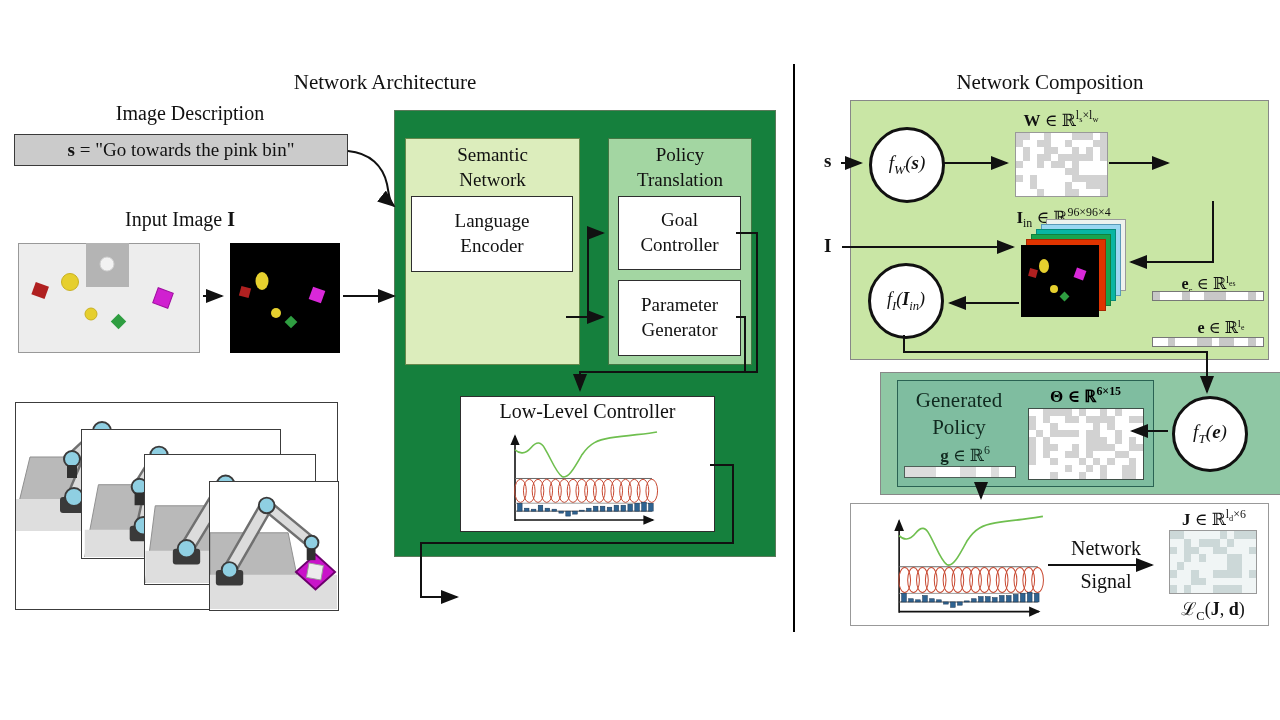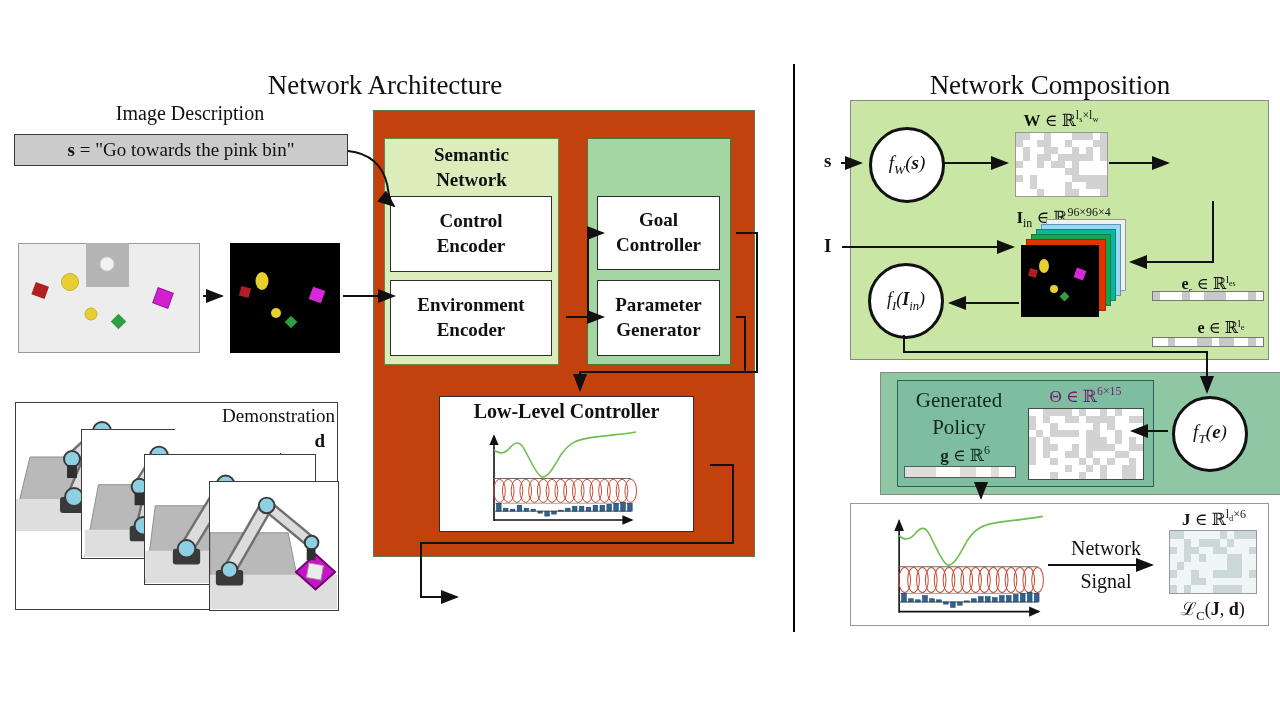--- a/index.html
+++ b/index.html
@@ -1,20 +1,20 @@
 <!DOCTYPE html>
 <html><head>
 <meta charset="utf-8">
 <style>
   html,body{margin:0;padding:0;background:#fff;}
   #canvas{position:relative;width:1280px;height:720px;background:#ffffff;overflow:hidden;
           font-family:"Liberation Serif","DejaVu Serif",serif;color:#111;}
   .abs{position:absolute;}
   .ctr{text-align:center;}
-  .title{font-size:27px;}
+  .title{font-size:21px;}
   .hdr{font-size:20px;}
   .lbl{font-size:19px;line-height:1.3;}
   .math{font-size:17px;white-space:nowrap;}
   .math b{font-weight:bold;}
   sup,sub{font-size:70%;}
   .fn{font-style:italic;font-size:19px;white-space:nowrap;}
   .circle{border:3px solid #111;border-radius:50%;background:#fff;display:flex;align-items:center;justify-content:center;}
   .whitebox{background:#fff;border:1.5px solid #2e2e2e;display:flex;align-items:center;justify-content:center;text-align:center;}
   .checker{box-sizing:border-box;background:#fff;}
   .checker div{width:100%;height:100%;}
@@ -25,20 +25,21 @@
 </head>
 <body>
 
 <div id="canvas">
 
   <div class="abs title ctr" style="left:235px;top:70px;width:300px;">Network Architecture</div>
 
   <div class="abs hdr ctr" style="left:60px;top:102px;width:260px;">Image Description</div>
   <div class="abs lbl ctr" style="left:14px;top:134px;width:332px;height:30px;background:#cbcbcb;border:1.5px solid #3a3a3a;line-height:30px;"><b>s</b> = "Go towards the pink bin"</div>
 
+  <div class="abs hdr ctr" style="left:80px;top:208px;width:200px;">Input Image <b>I</b></div>
 
   <div class="abs" style="left:18px;top:243px;width:182px;height:110px;">
     <svg viewBox="0 0 182 110" width="182" height="110">
       <rect x="0.5" y="0.5" width="181" height="109" fill="#ededed" stroke="#999"></rect>
       <rect x="68" y="0" width="43" height="44" fill="#b4b4b4"></rect>
       <circle cx="89" cy="21" r="7" fill="#f2f2f2" stroke="#cfcfcf"></circle>
       <rect x="15" y="41" width="14" height="13" fill="#b02020" transform="rotate(20 22 48)"></rect>
       <circle cx="52" cy="39" r="8.5" fill="#e6cf2e" stroke="#c9b122"></circle>
       <circle cx="73" cy="71" r="6" fill="#e6cf2e" stroke="#c9b122"></circle>
       <rect x="95" y="73" width="11" height="11" fill="#2f9e41" transform="rotate(45 100.5 78.5)"></rect>
@@ -111,39 +112,33 @@
         <line x1="20" y1="90" x2="58" y2="24" stroke="#707070" stroke-width="15" stroke-linecap="round"></line>
         <line x1="20" y1="90" x2="58" y2="24" stroke="#dcdcdc" stroke-width="10" stroke-linecap="round"></line>
         <line x1="58" y1="24" x2="104" y2="62" stroke="#707070" stroke-width="13" stroke-linecap="round"></line>
         <line x1="58" y1="24" x2="104" y2="62" stroke="#dcdcdc" stroke-width="8" stroke-linecap="round"></line>
         <circle cx="20" cy="90" r="8" fill="#8fcfe2" stroke="#3a3a3a" stroke-width="2"></circle>
         <circle cx="58" cy="24" r="8" fill="#8fcfe2" stroke="#3a3a3a" stroke-width="2"></circle>
         <circle cx="104" cy="62" r="7" fill="#8fcfe2" stroke="#3a3a3a" stroke-width="2"></circle>
         <rect x="99" y="68" width="9" height="12" fill="#2f2f2f"></rect>
       </svg>
     </div>
-    <div class="abs" style="right:2px;top:1px;width:160px;background:#fff;z-index:4;text-align:right;">
-      <div class="lbl">Demonstration</div>
-      <div class="lbl" style="padding-right:10px;font-weight:bold;"><b>d</b></div>
-    </div>
   </div>
 
-  <div class="abs" style="left:373px;top:110px;width:380px;height:445px;background:#c2410c;border:1.5px solid #5a7a5a;font-weight:bold;">
+  <div class="abs" style="left:394px;top:110px;width:380px;height:445px;background:#15803d;border:1.5px solid #5a7a5a;">
 
     <div class="abs" style="left:10px;top:27px;width:173px;height:225px;background:#dcedbc;border:1.5px solid #66884c;">
       <div class="lbl ctr" style="width:120px;margin:4px auto 0;">Semantic Network</div>
       <div class="abs whitebox lbl" style="left:5px;top:57px;width:160px;height:74px;">
-          <span style="width:110px;">Control Encoder</span>
+          <span style="width:110px;">Language Encoder</span>
         </div>
-      <div class="abs whitebox lbl" style="left:5px;top:141px;width:160px;height:74px;">
-          <span style="width:120px;">Environment Encoder</span>
-        </div>
     </div>
 
     <div class="abs" style="left:213px;top:27px;width:142px;height:225px;background:#a3d6a2;border:1.5px solid #447744;">
+      <div class="lbl ctr" style="width:110px;margin:4px auto 0;">Policy Translation</div>
       <div class="abs whitebox lbl" style="left:9px;top:57px;width:121px;height:72px;">
           <span style="width:100px;">Goal Controller</span>
         </div>
       <div class="abs whitebox lbl" style="left:9px;top:141px;width:121px;height:74px;">
           <span style="width:100px;">Parameter Generator</span>
         </div>
     </div>
 
     <div class="abs" style="left:65px;top:285px;width:253px;height:134px;background:#fff;border:1.5px solid #2e2e2e;">
       <div class="hdr ctr" style="margin-top:3px;">Low-Level Controller</div>
@@ -391,21 +386,21 @@
         <div style="background: rgb(255, 255, 255);"></div>
         <div style="background: rgb(255, 255, 255);"></div>
         <div style="background: rgb(200, 200, 200);"></div>
         <div style="background: rgb(255, 255, 255);"></div>
       </div>
   </div>
 
   <div class="abs" style="left:880px;top:372px;width:417px;height:121px;background:#8fc7a4;border:1px solid #888;">
     <div class="abs" style="left:16px;top:7px;width:257px;height:107px;background:#7fbda0;border:1.5px solid #2a6253;box-sizing:border-box;">
       <div class="abs ctr" style="left:2px;top:6px;width:118px;font-size:21px;line-height:1.3;color:#10291f;">Generated Policy</div>
-      <div class="abs math ctr" style="left:125px;top:3px;width:125px;color:#701a75;">Θ ∈ ℝ<sup>6×15</sup></div>
+      <div class="abs math ctr" style="left:125px;top:3px;width:125px;color:#000000;font-weight:bold;">Θ ∈ ℝ<sup>6×15</sup></div>
       <div class="abs checker" style="left: 130px; top: 27px; width: 116px; height: 72px; border: 1.5px solid rgb(63, 79, 72); display: grid; grid-template-columns: repeat(16, 1fr);">
           <div style="background: rgb(255, 255, 255);"></div>
           <div style="background: rgb(255, 255, 255);"></div>
           <div style="background: rgb(210, 210, 210);"></div>
           <div style="background: rgb(210, 210, 210);"></div>
           <div style="background: rgb(210, 210, 210);"></div>
           <div style="background: rgb(210, 210, 210);"></div>
           <div style="background: rgb(255, 255, 255);"></div>
           <div style="background: rgb(210, 210, 210);"></div>
           <div style="background: rgb(255, 255, 255);"></div>

